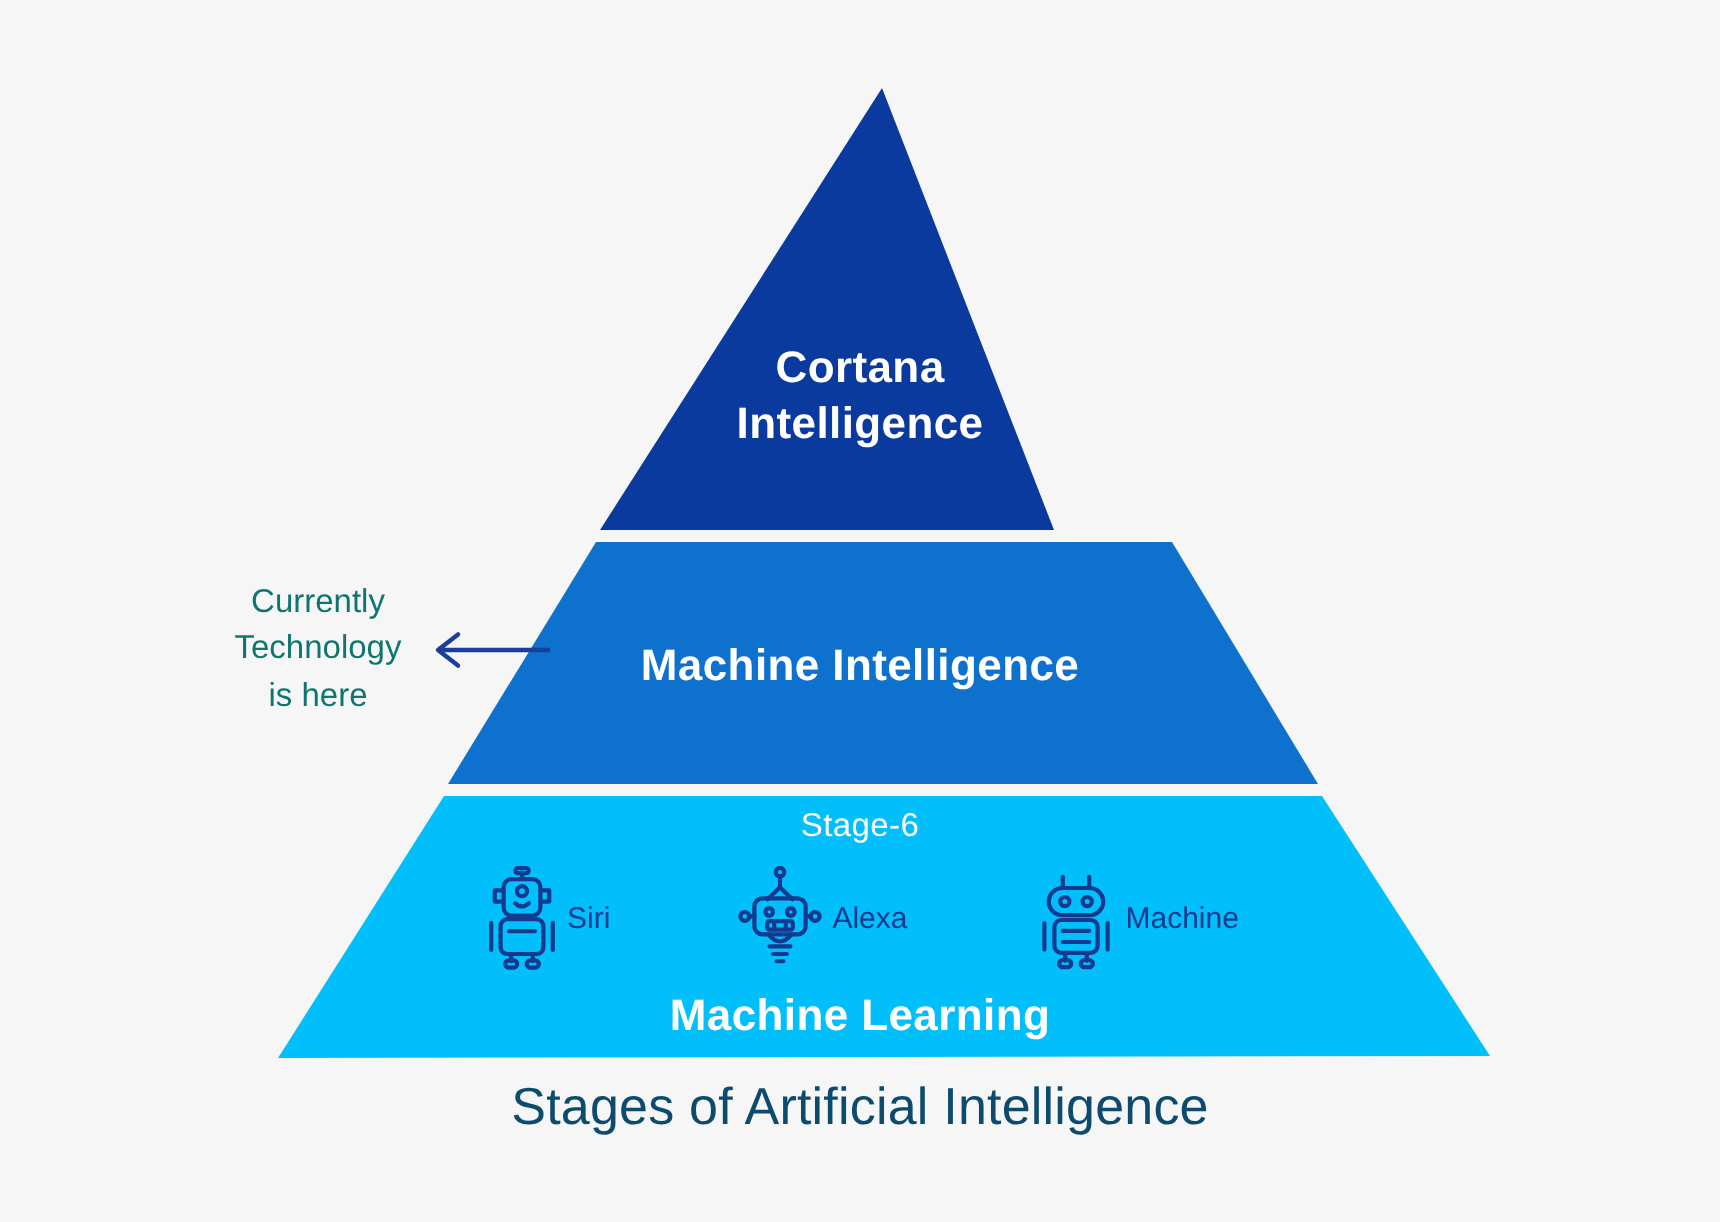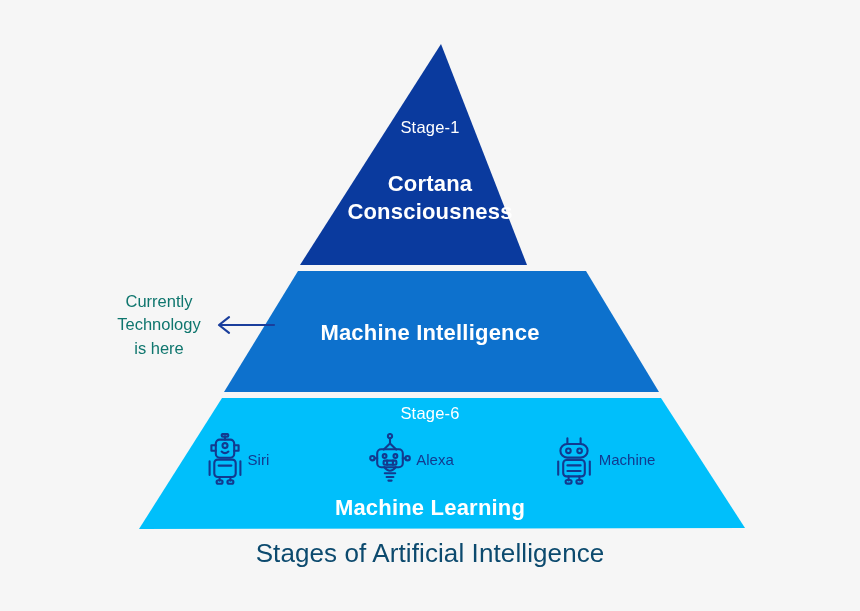--- a/index.html
+++ b/index.html
@@ -90,21 +90,21 @@
 
   
   .assistants {
     position: absolute;
     left: 0;
     right: 0;
     top: 433px;
     display: flex;
     justify-content: center;
     align-items: center;
-    gap: 98px;
+    gap: 62px;
   }
   .assistant {
     display: flex;
     align-items: center;
     gap: 3px;
   }
   .assistant-name {
     font-size: 15px;
     color: #123a8f;
     font-weight: 400;
@@ -155,24 +155,23 @@
 
   <svg class="pyramid-svg" viewBox="0 0 860 611">
 
     <polygon points="441,44 527,265 300,265 300,265" fill="#0a3a9e"></polygon>
 
     <polygon points="298,271 586,271 659,392 224,392" fill="#0d71cd"></polygon>
 
     <polygon points="222,398 661,398 745,528 139,529" fill="#00bffb"></polygon>
   </svg>
 
-  <div class="tier-label stage-tag s1-tag">Stage-1</div>
   <div class="tier-label tier-title s1-title">
     <div>Cortana</div>
-    <div>Consciousness</div>
+    <div>Intelligence</div>
   </div>
 
   <div class="tier-label tier-title s2-title">Machine Intelligence</div>
 
   <div class="tier-label stage-tag s3-tag">Stage-6</div>
 
   <div class="assistants">
 
     <div class="assistant">
       <svg class="bot-icon" width="40" height="52" viewBox="0 0 40 52" fill="none" stroke="#123a8f" stroke-width="2.1" stroke-linecap="round" stroke-linejoin="round">

